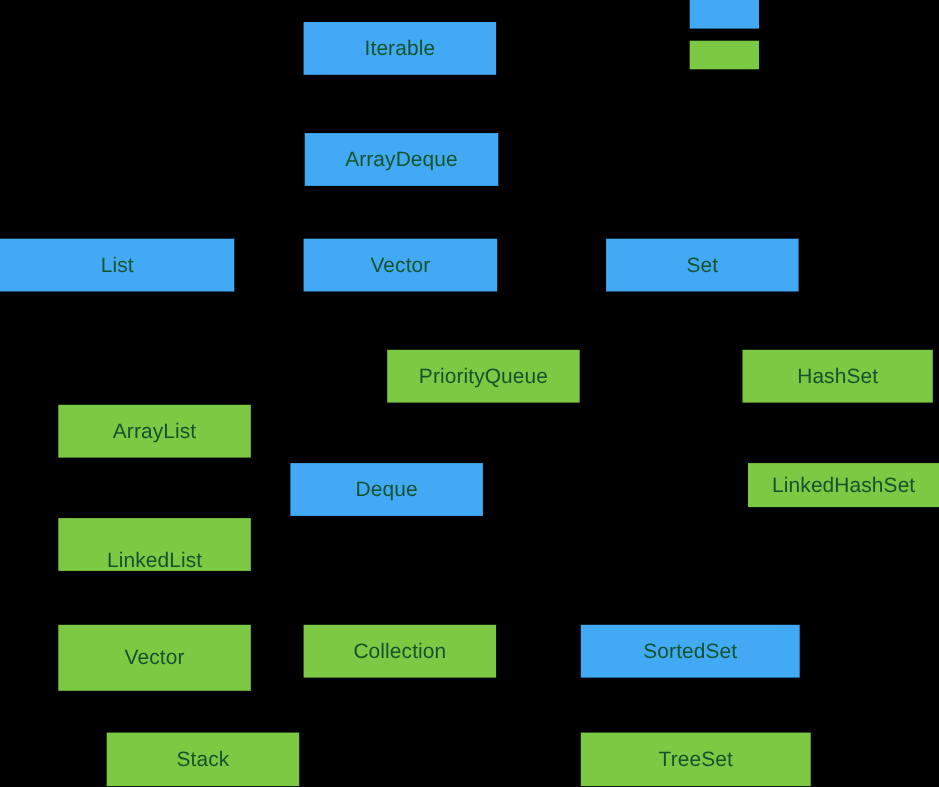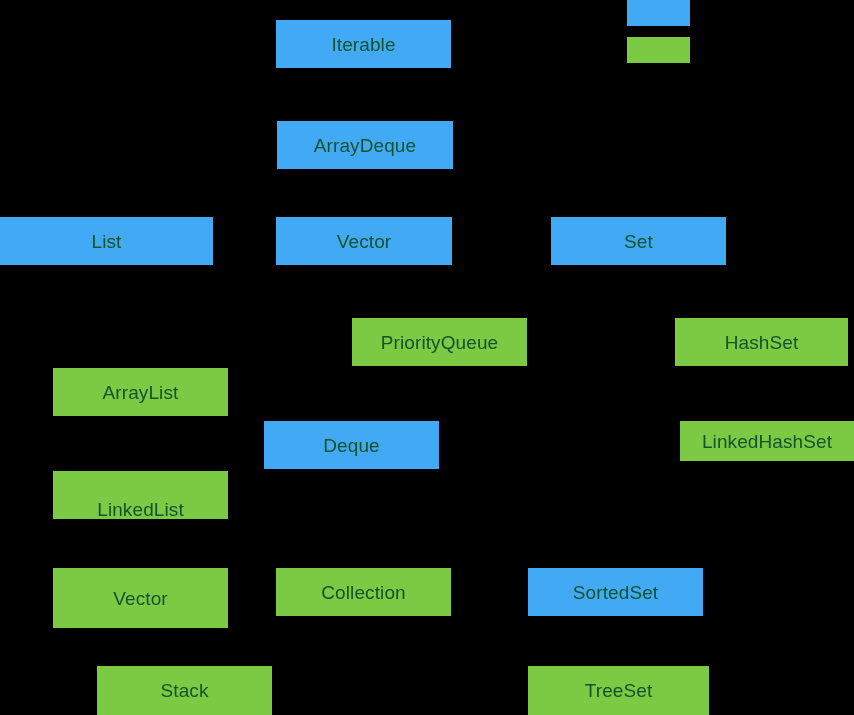--- a/index.html
+++ b/index.html
@@ -114,27 +114,27 @@
       </div>
       <div class="node klass" style="left: 53px; top: 471px; width: 175px; height: 48px; align-items: flex-end;">
         <span>LinkedList</span>
       </div>
       <div class="node klass" style="left: 53px; top: 568px; width: 175px; height: 60px;">
         <span>Vector</span>
       </div>
       <div class="node klass" style="left: 276px; top: 568px; width: 175px; height: 48px;">
         <span>Collection</span>
       </div>
-      <div class="node interface" style="left: 528px; top: 568px; width: 175px; height: 48px;">
+      <div class="node interface" style="left: 528px; top: 568px; width: 199px; height: 48px;">
         <span>SortedSet</span>
       </div>
       <div class="node klass" style="left: 53px; top: 666px; width: 175px; height: 49px; margin-left: 44px;">
         <span>Stack</span>
       </div>
-      <div class="node klass" style="left: 528px; top: 666px; width: 181px; height: 49px;">
+      <div class="node klass" style="left: 528px; top: 666px; width: 209px; height: 49px;">
         <span>TreeSet</span>
       </div>
     </div>
 
   <div id="legend-layer">
       <div class="legend-swatch interface" style="left: 627px; top: 0px; width: 63px; height: 26px;"></div>
       <div class="legend-label" style="left: 698px; top: 6px;"></div>
       <div class="legend-swatch klass" style="left: 627px; top: 37px; width: 63px; height: 26px;"></div>
       <div class="legend-label" style="left: 698px; top: 43px;"></div>
     </div>

